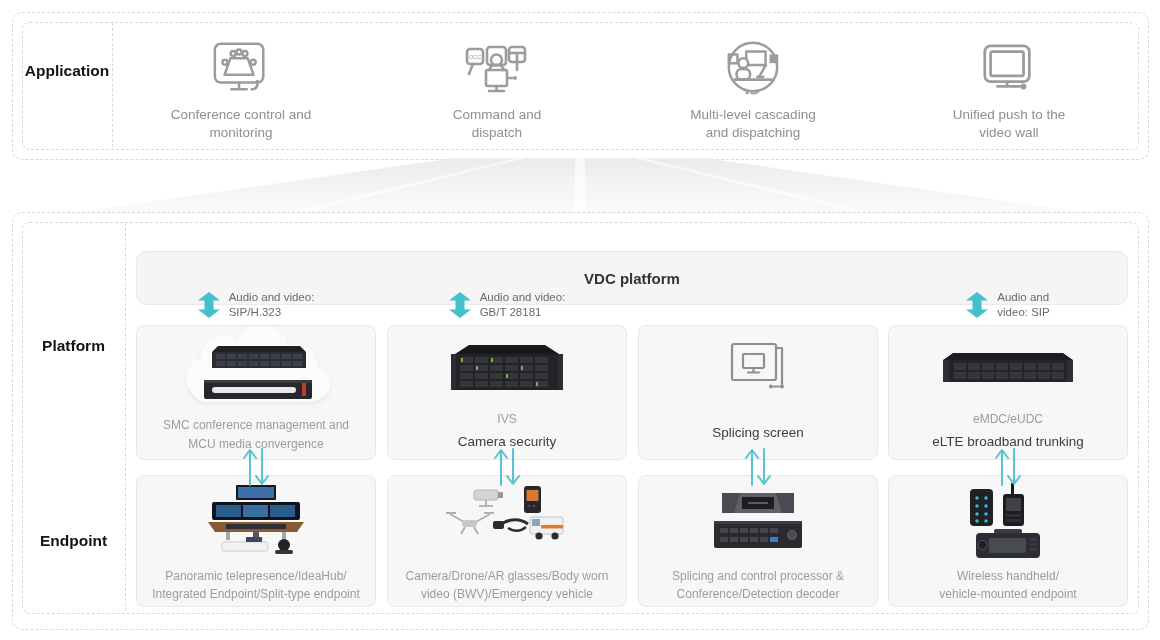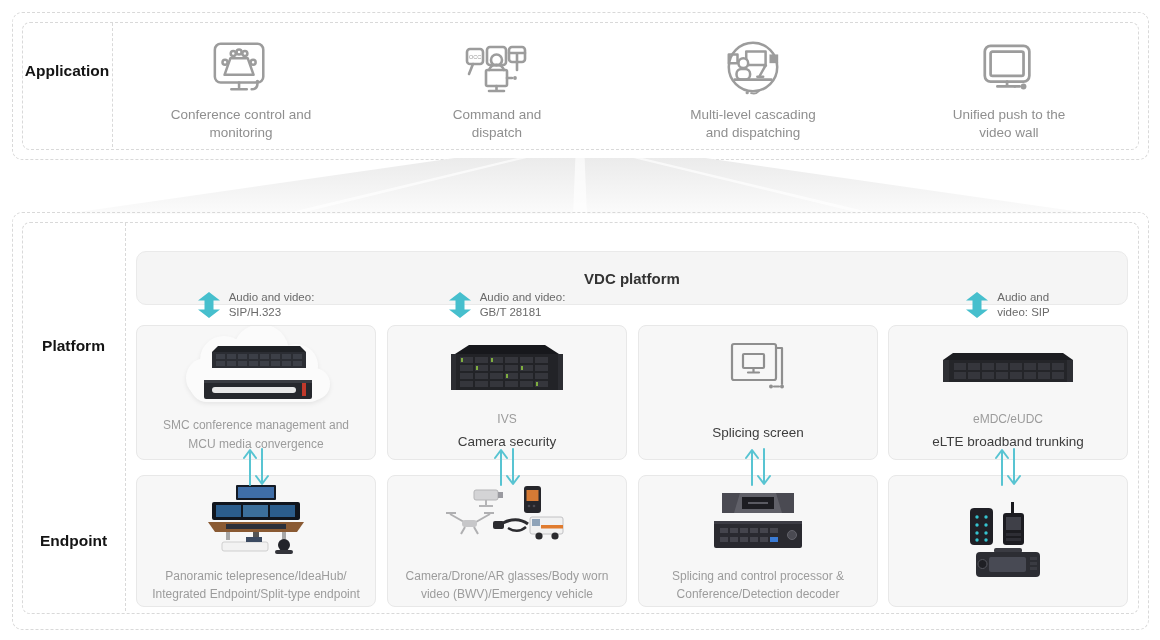--- a/index.html
+++ b/index.html
@@ -488,15 +488,19 @@
         <rect x="58" y="36" width="15" height="3" fill="#2e2e35"></rect>
         <rect x="46" y="46" width="28" height="5" rx="2" fill="#3a3b42"></rect>
         <rect x="28" y="50" width="64" height="25" rx="4" fill="#2c2d33"></rect>
         <rect x="41" y="55" width="37" height="15" rx="2" fill="#484a54"></rect>
         <circle cx="34.5" cy="62" r="4.5" fill="#1e1f24" stroke="#55565e"></circle>
         <rect x="82" y="55" width="7" height="3" fill="#3a3b42"></rect>
         <rect x="82" y="60" width="7" height="3" fill="#3a3b42"></rect>
         <rect x="82" y="65" width="7" height="3" fill="#3a3b42"></rect>
       </svg>
     </div>
+    <div class="ebox-caption">
+      <div>Wireless handheld/</div>
+      <div>vehicle-mounted endpoint</div>
+    </div>
   </div>
 
 </div>
 
 </body></html>

